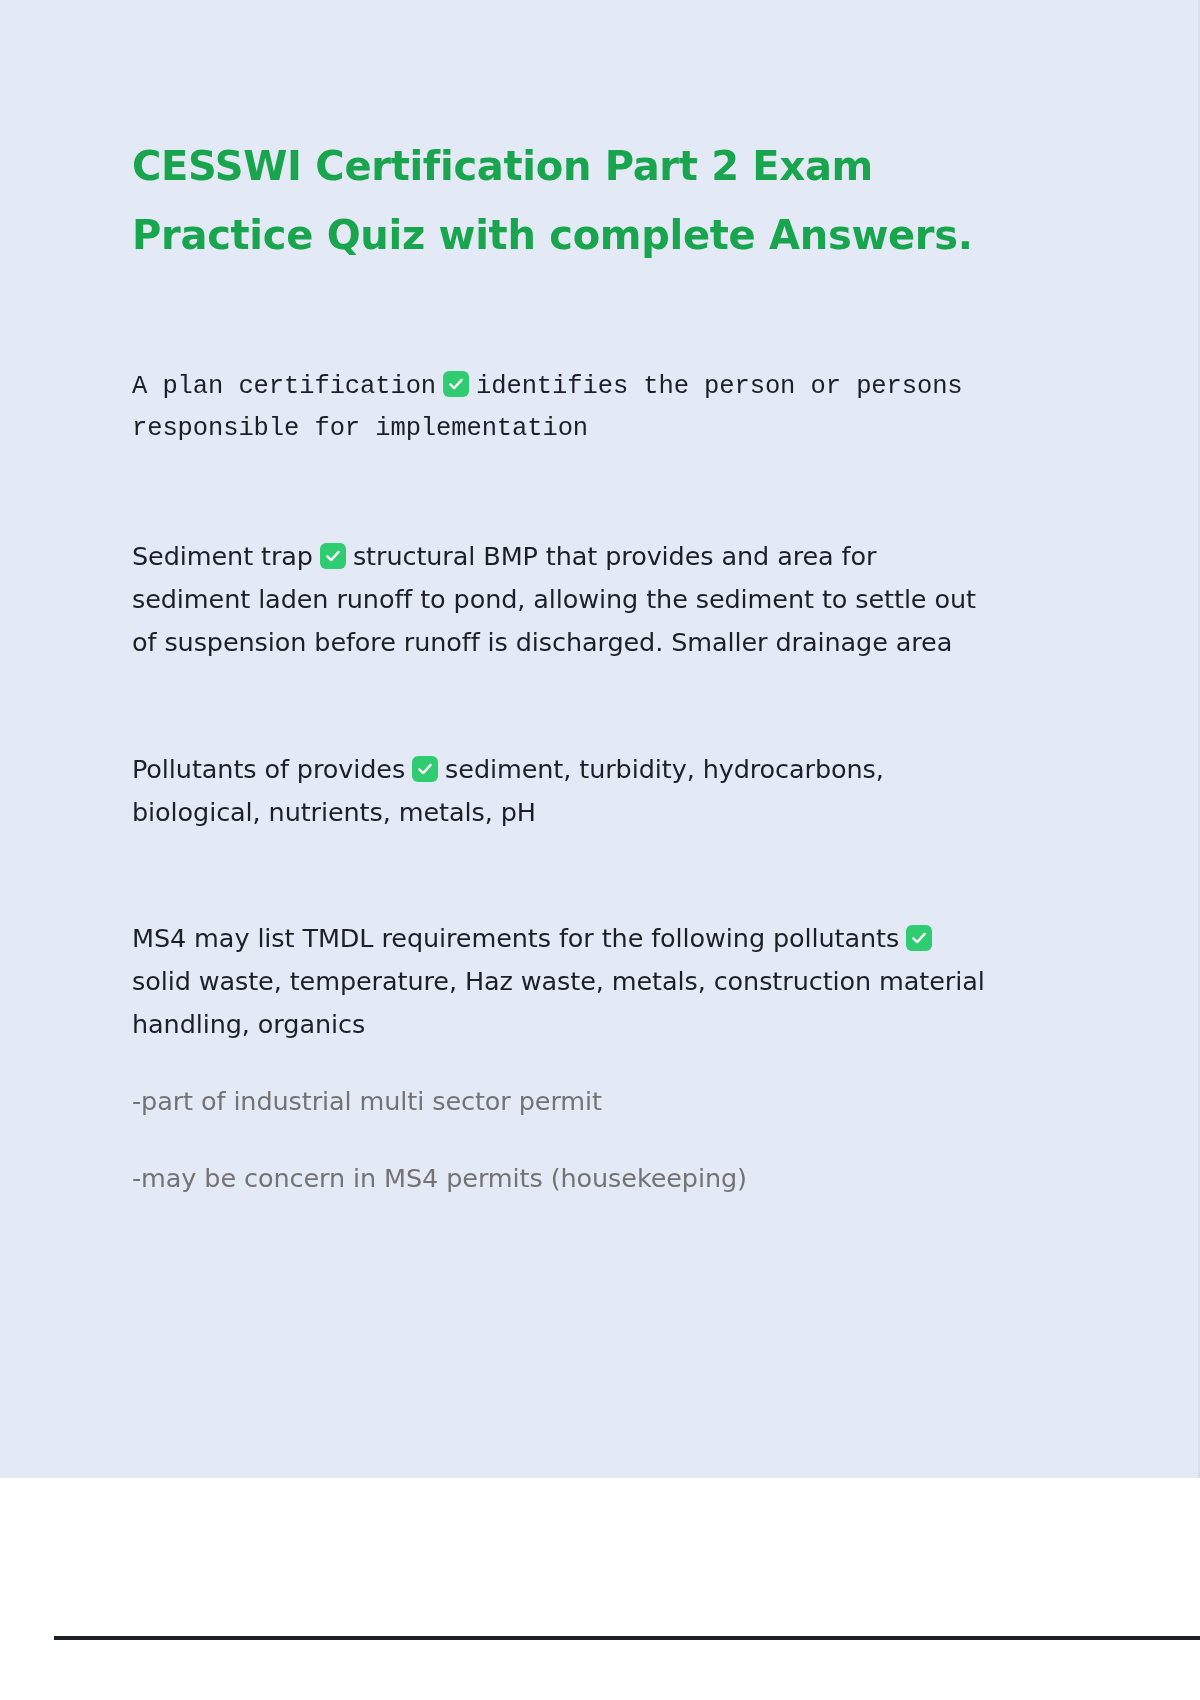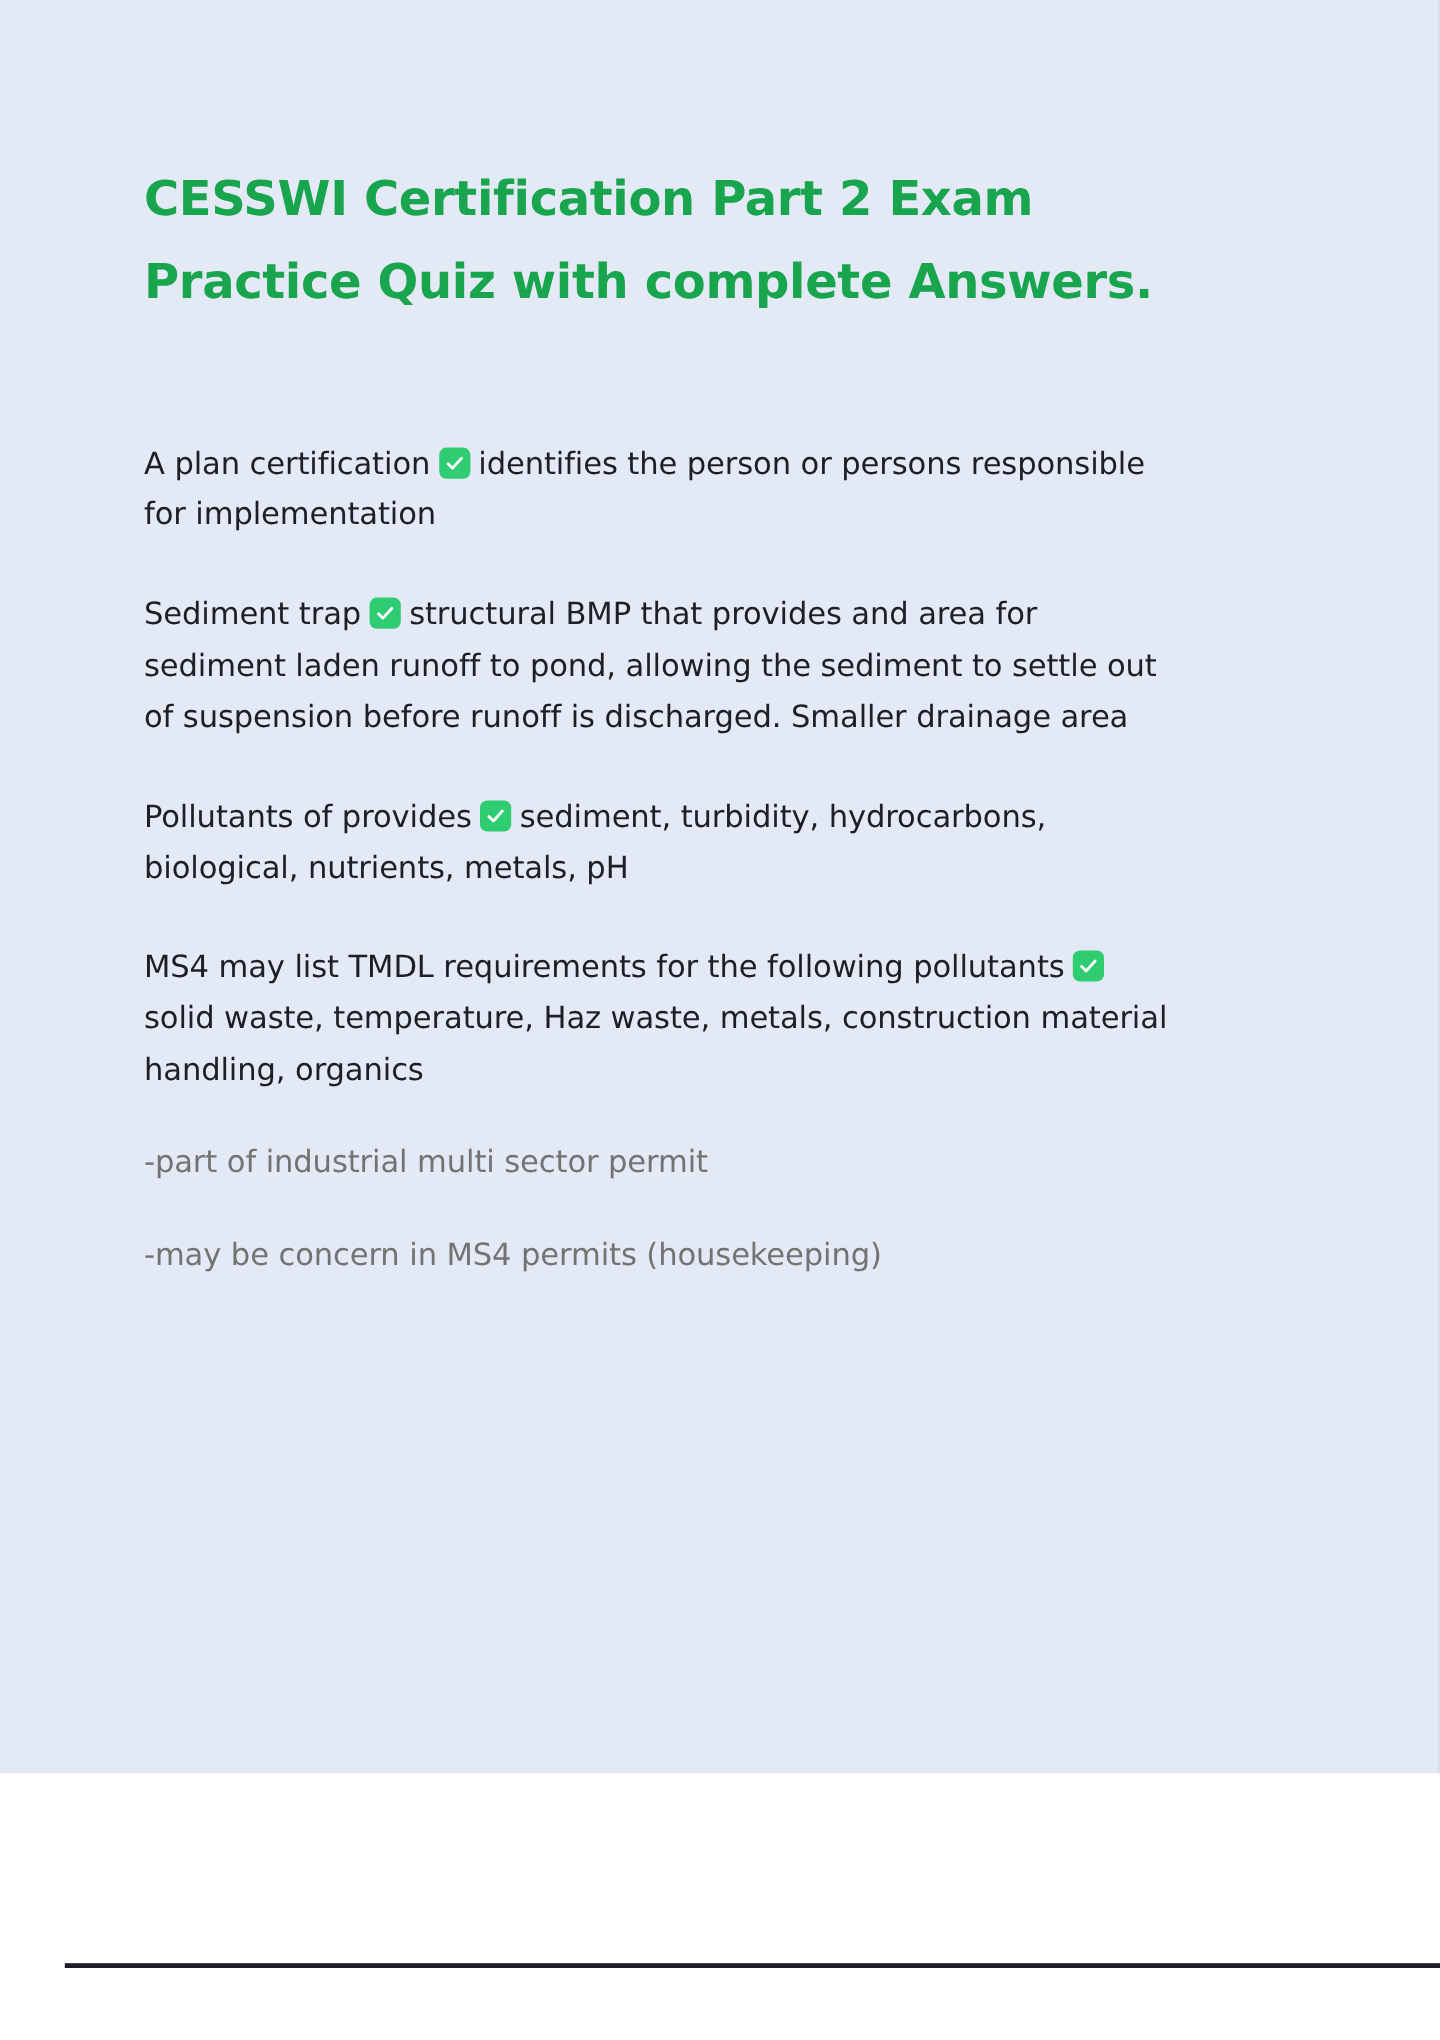--- a/index.html
+++ b/index.html
@@ -35,46 +35,46 @@
     position: absolute;
     right: 0;
     top: 0;
     width: 2px;
     height: 100%;
     background: #d7dfee;
   }
 
   #content {
     position: absolute;
-    left: 120px;
+    left: 132px;
     top: 132px;
     width: 860px;
   }
 
   
   .doc-title {
     font-family: "DejaVu Sans", sans-serif;
     font-weight: bold;
     font-size: 40px;
     line-height: 1.72;
     color: #19a44e;
     letter-spacing: -0.3px;
     width: 860px;
   }
 
   
   .qa-block {
-    margin-top: 40px;
+    margin-top: 84px;
     font-size: 25.5px;
     line-height: 1.68;
     color: #1c1f26;
     letter-spacing: -0.1px;
     width: 855px;
   }
-  .qa-block:first-of-type { margin-top: 0; }
+  .qa-block:first-of-type { margin-top: 0; font-family: Liberation Mono, monospace; }
 
   .bullet-line {
     margin-top: 34px;
     font-size: 25.5px;
     line-height: 1.68;
     color: #737373;
     letter-spacing: -0.1px;
   }
 
   #blocks { margin-top: 96px; }

